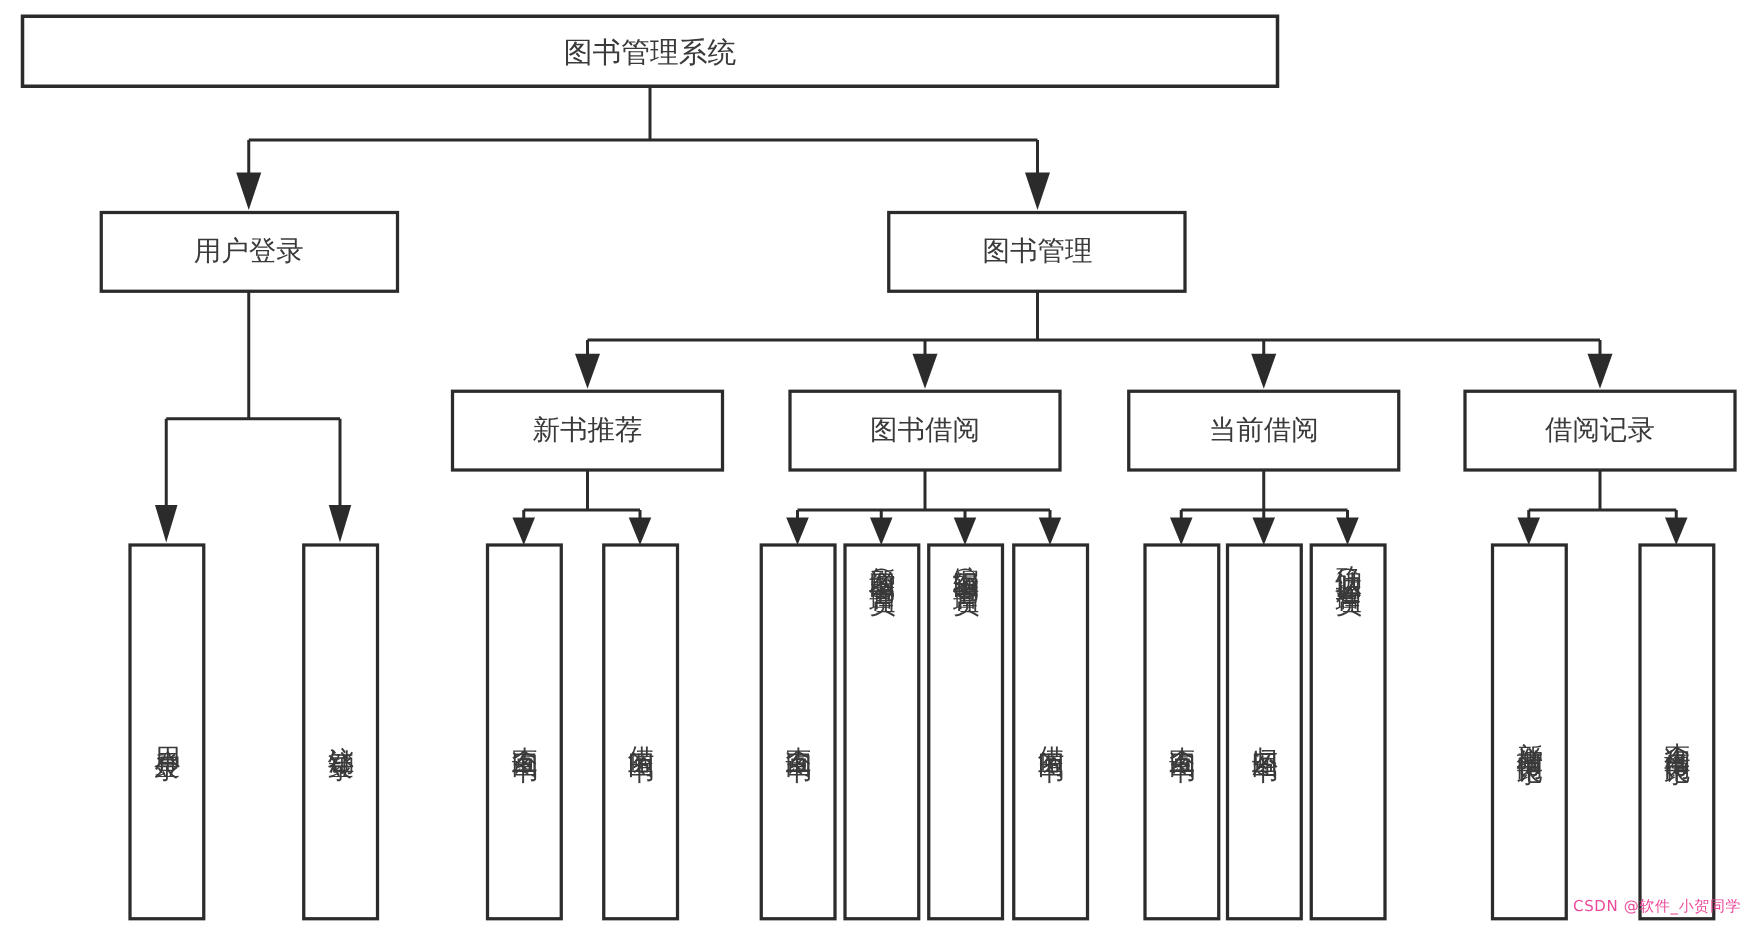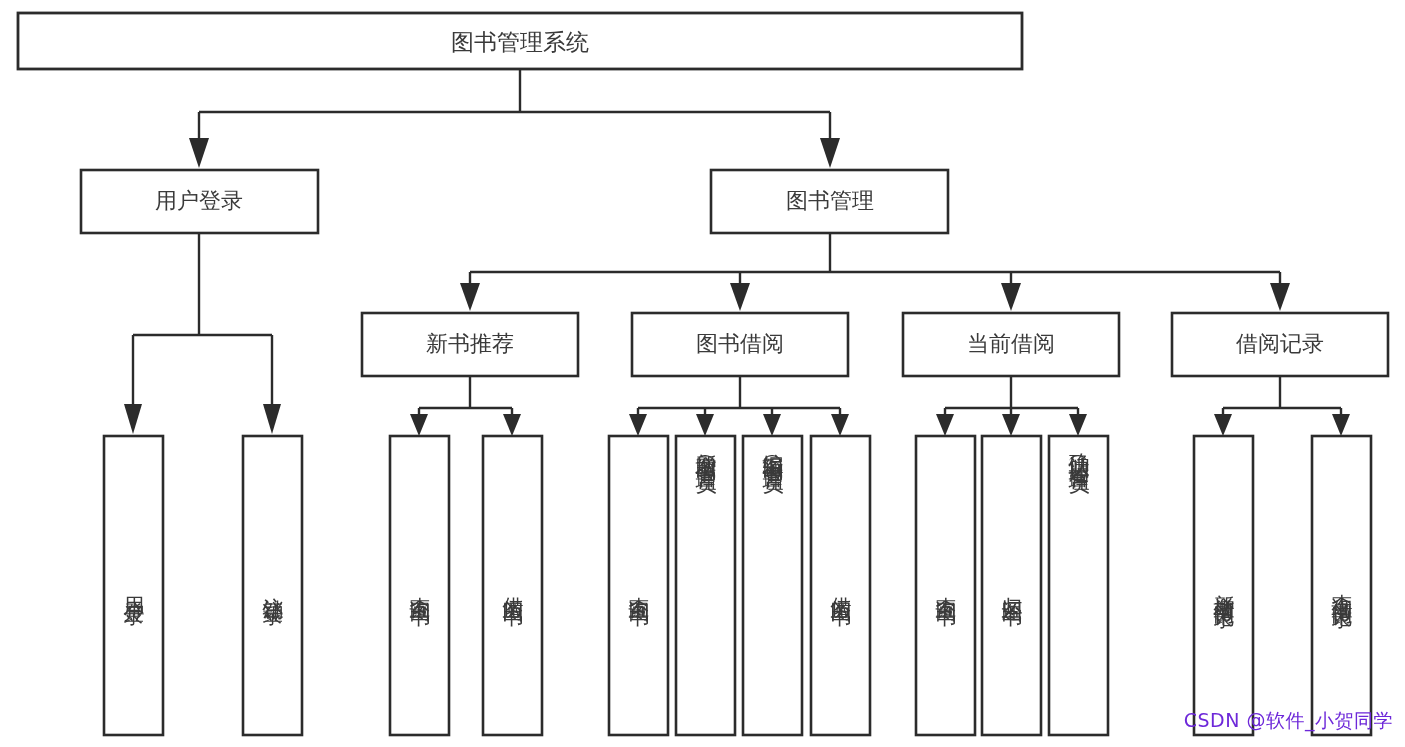--- a/index.html
+++ b/index.html
@@ -70,22 +70,22 @@
     letter-spacing: 3px;
     color: #3a3a3a;
     white-space: nowrap;
     text-align: center;
   }
   .watermark {
     position: absolute;
     right: 12px;
     bottom: 6px;
     font-family: "DejaVu Sans", "Liberation Sans", sans-serif;
-    font-size: 19px;
-    color: #6d28d9;
+    font-size: 12px;
+    color: #ec4899;
     letter-spacing: 0.5px;
     user-select: none;
     white-space: nowrap;
   }
 </style>
 </head>
 <body>
 
 <div id="diagram-root">
 

